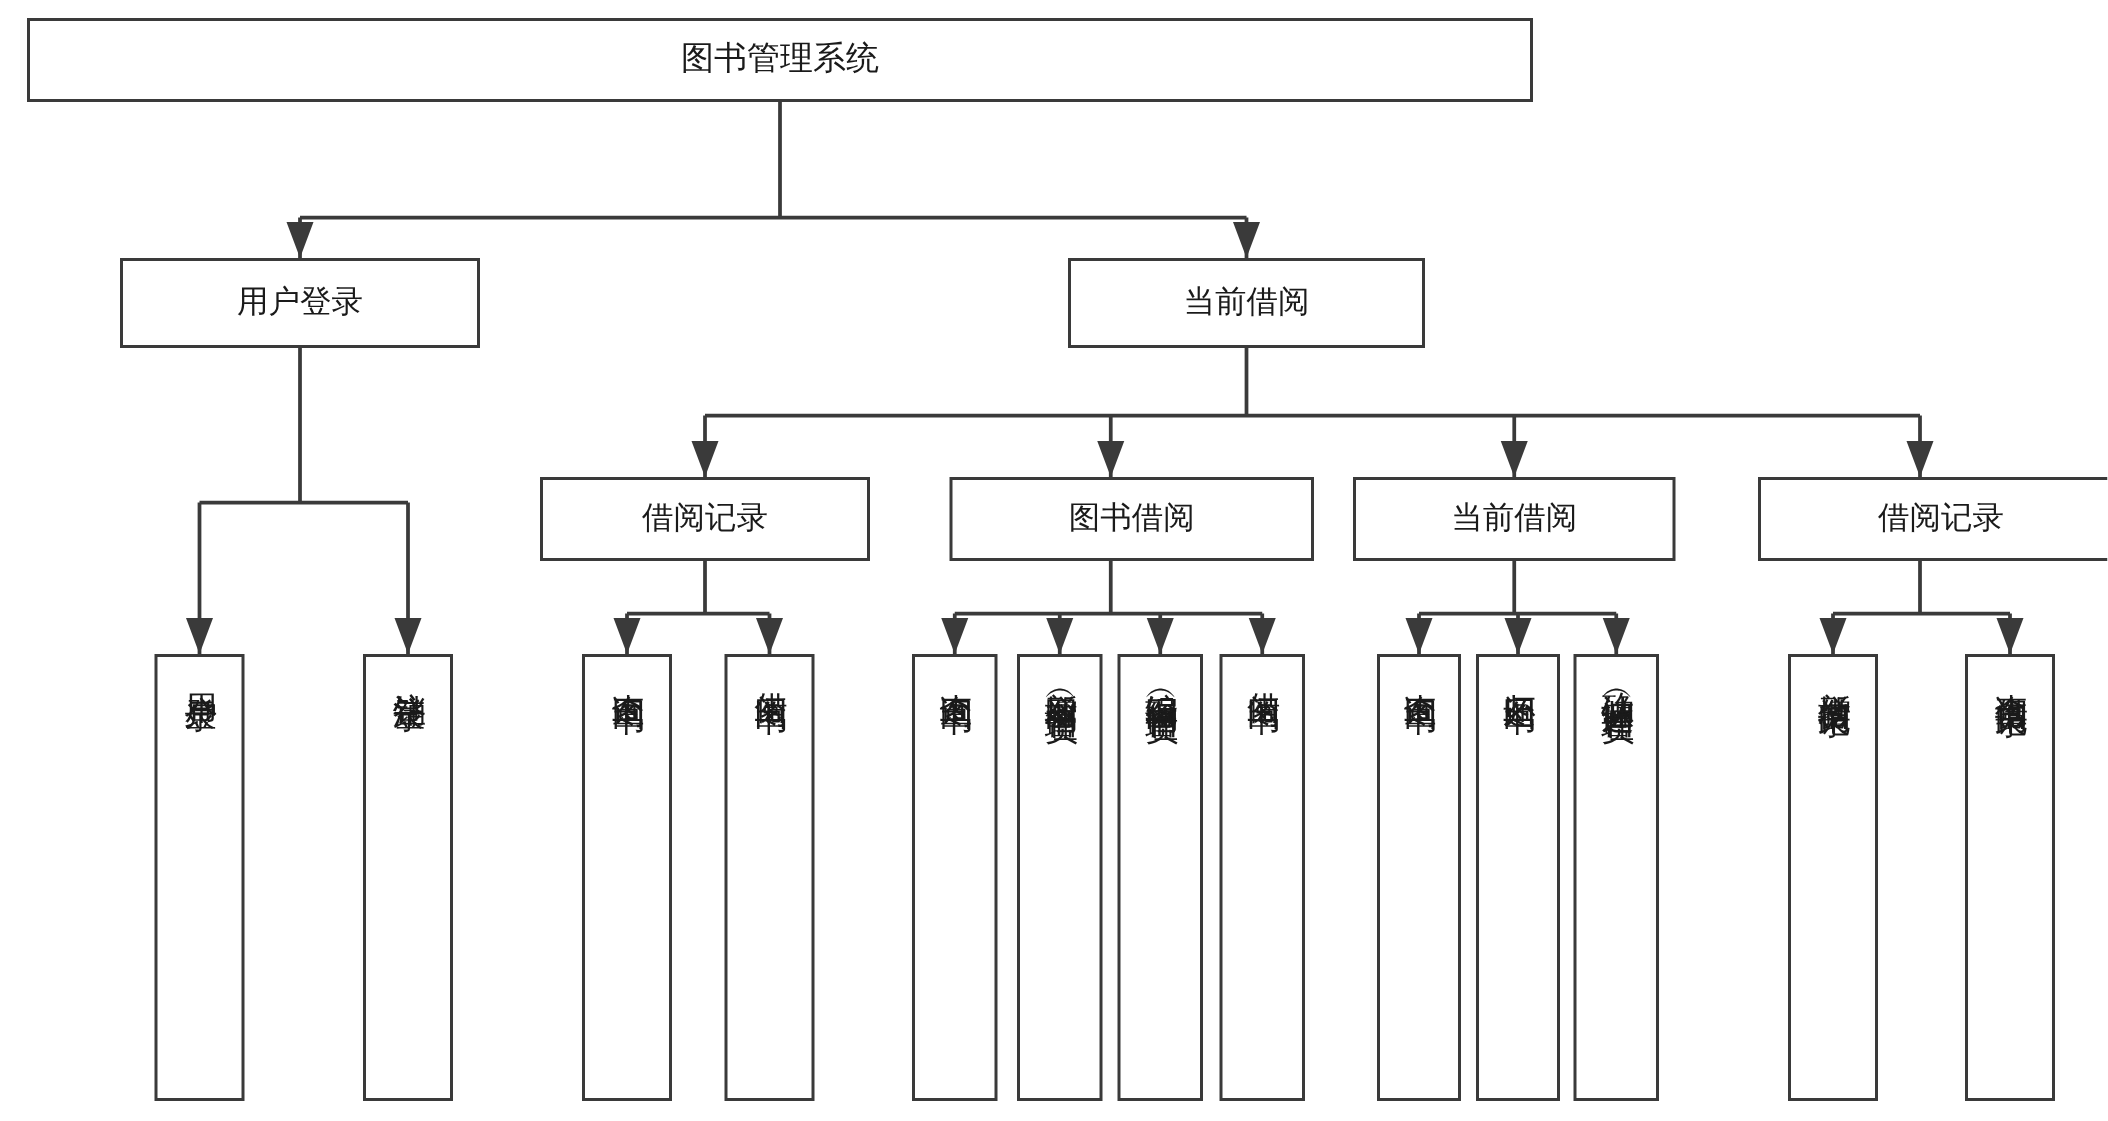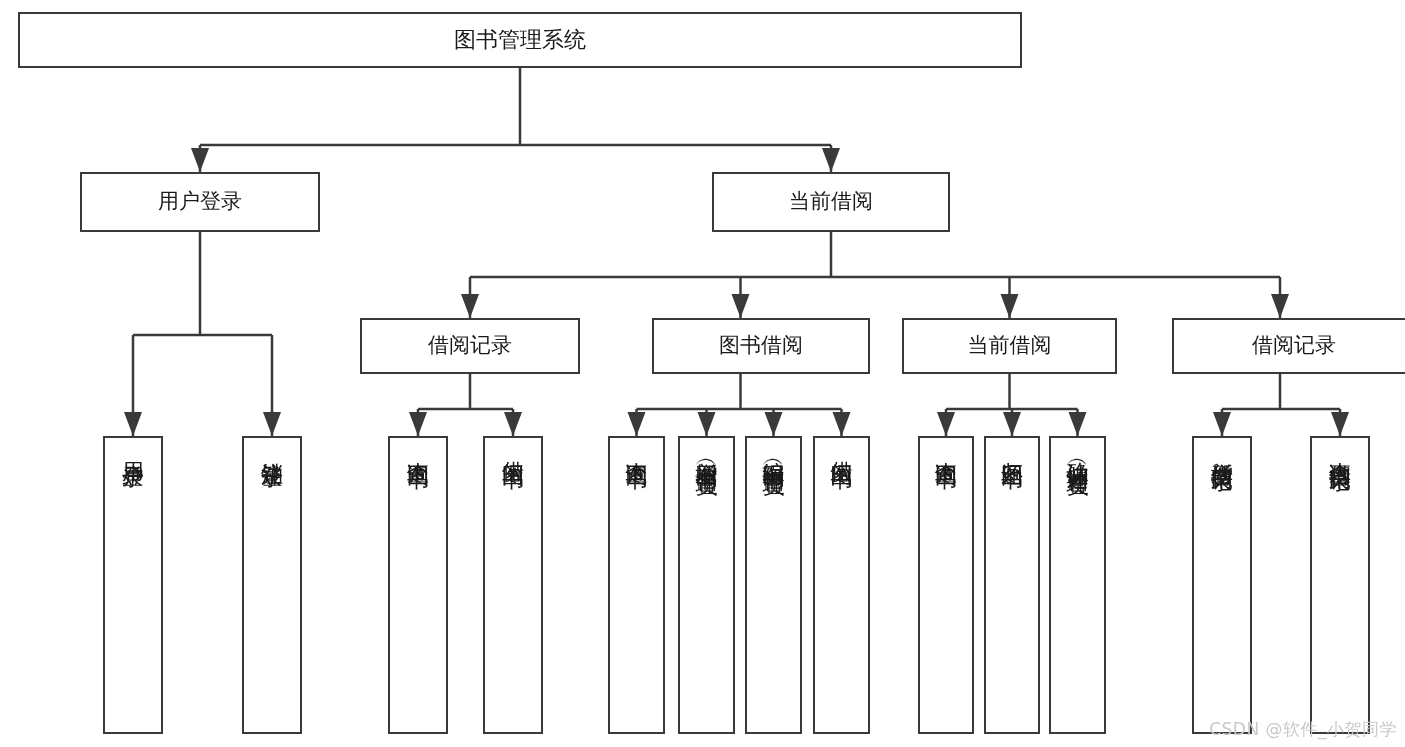--- a/index.html
+++ b/index.html
@@ -131,21 +131,21 @@
       </div>
       <div class="node lvl1" style="left: 80px; top: 172px; width: 240px; height: 60px;">
         <div class="node-label">用户登录</div>
       </div>
       <div class="node lvl1" style="left: 712px; top: 172px; width: 238px; height: 60px;">
         <div class="node-label">当前借阅</div>
       </div>
       <div class="node lvl2" style="left: 360px; top: 318px; width: 220px; height: 56px;">
         <div class="node-label">借阅记录</div>
       </div>
-      <div class="node lvl2" style="left: 652px; top: 318px; width: 218px; height: 56px;">
+      <div class="node lvl2" style="left: 633px; top: 318px; width: 243px; height: 56px;">
         <div class="node-label">图书借阅</div>
       </div>
       <div class="node lvl2" style="left: 902px; top: 318px; width: 215px; height: 56px; justify-content: center;">
         <div class="node-label">当前借阅</div>
       </div>
       <div class="node lvl2" style="left: 1172px; top: 318px; width: 244px; height: 56px;">
         <div class="node-label">借阅记录</div>
       </div>
       <div class="node lvl3 leaf" style="left: 103px; top: 436px; width: 60px; height: 298px;">
         <div class="node-label">用户登录</div>
@@ -181,14 +181,13 @@
         <div class="node-label">确认归还（管理员）</div>
       </div>
       <div class="node lvl3 leaf" style="left: 1192px; top: 436px; width: 60px; height: 298px;">
         <div class="node-label">新增借阅记录</div>
       </div>
       <div class="node lvl3 leaf" style="left: 1310px; top: 436px; width: 60px; height: 298px;">
         <div class="node-label">查询借阅记录</div>
       </div>
     </div>
 
-  <div id="watermark">CSDN @软件_小贺同学</div>
 </div>
 
 </body></html>

